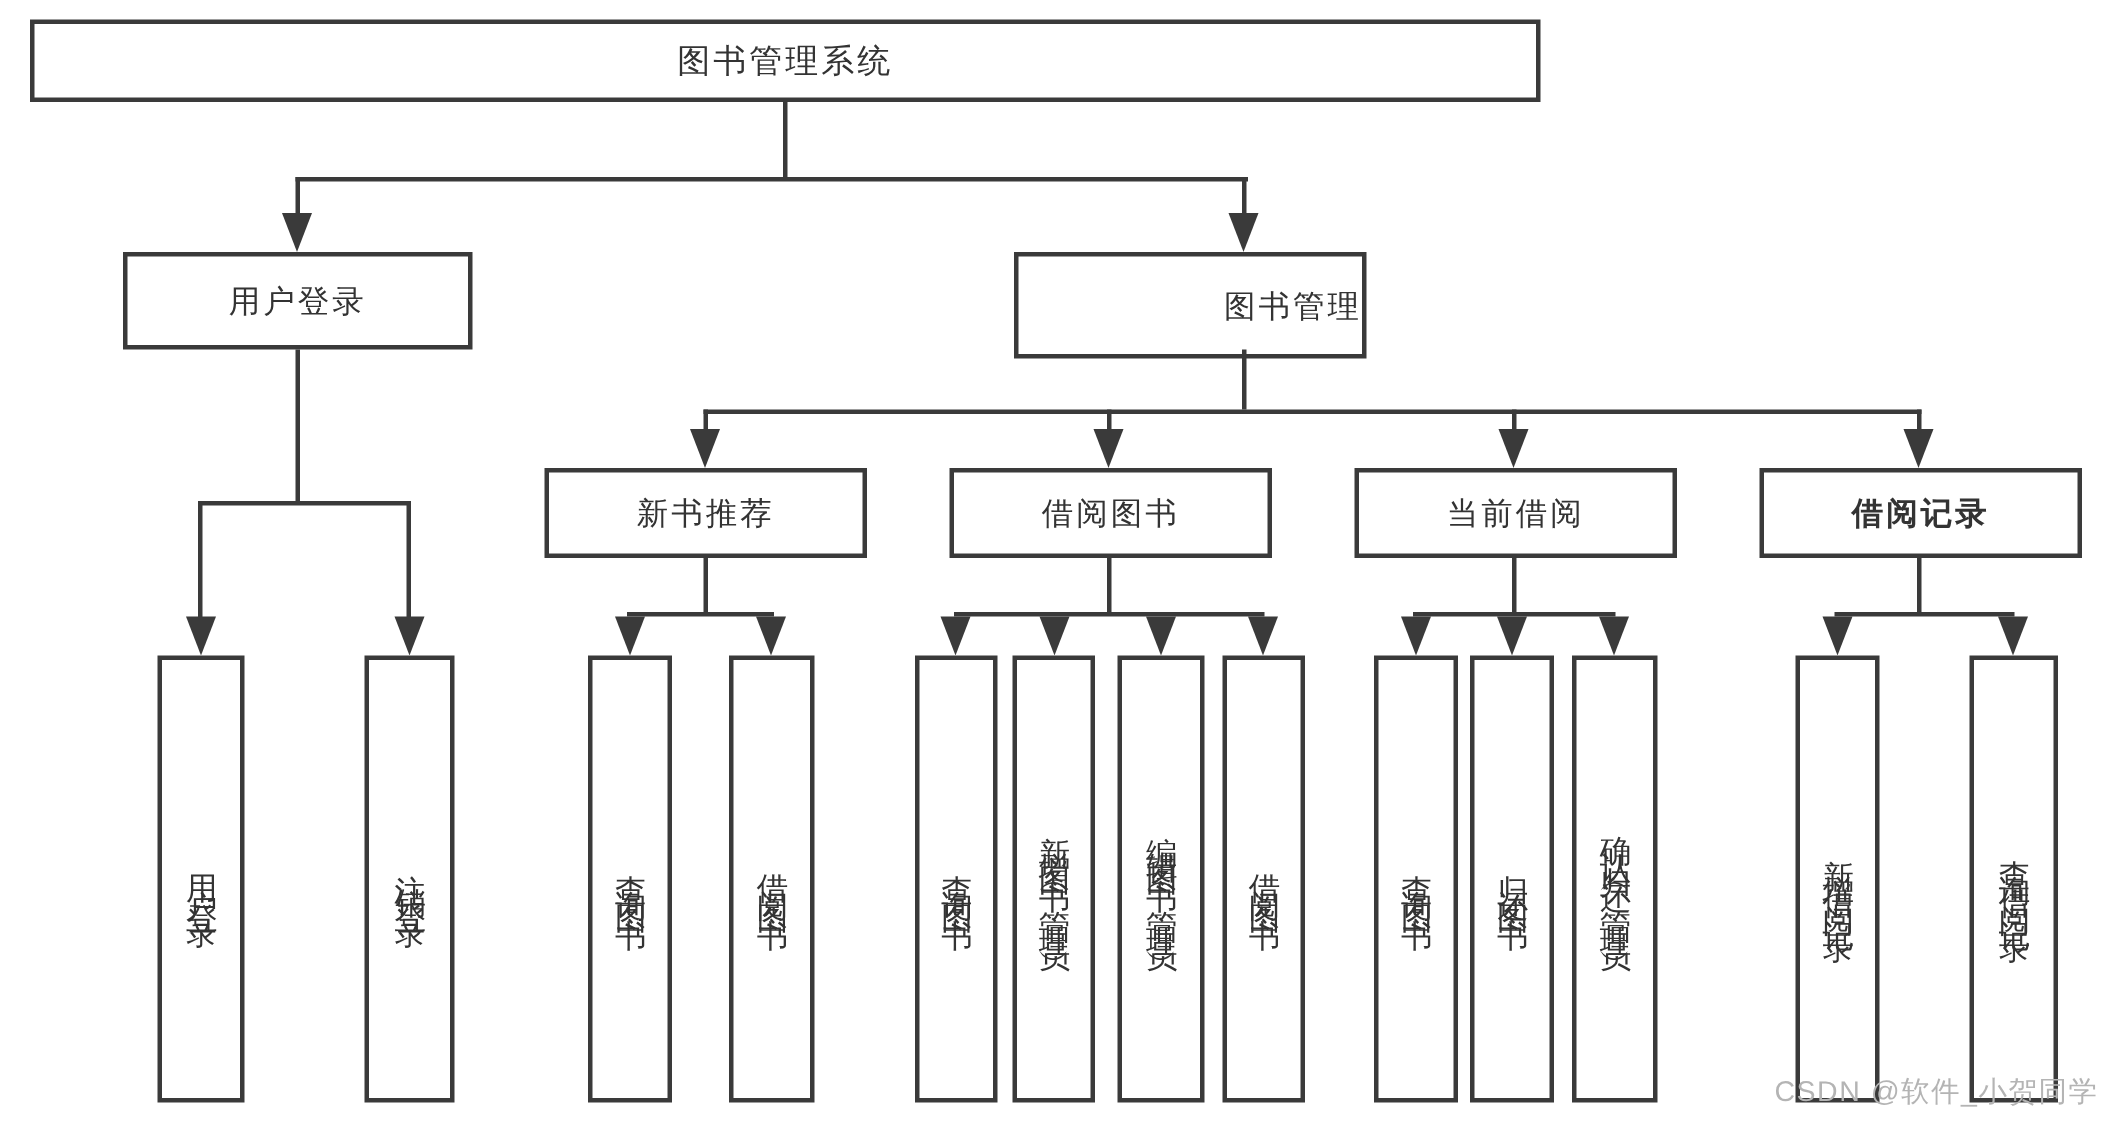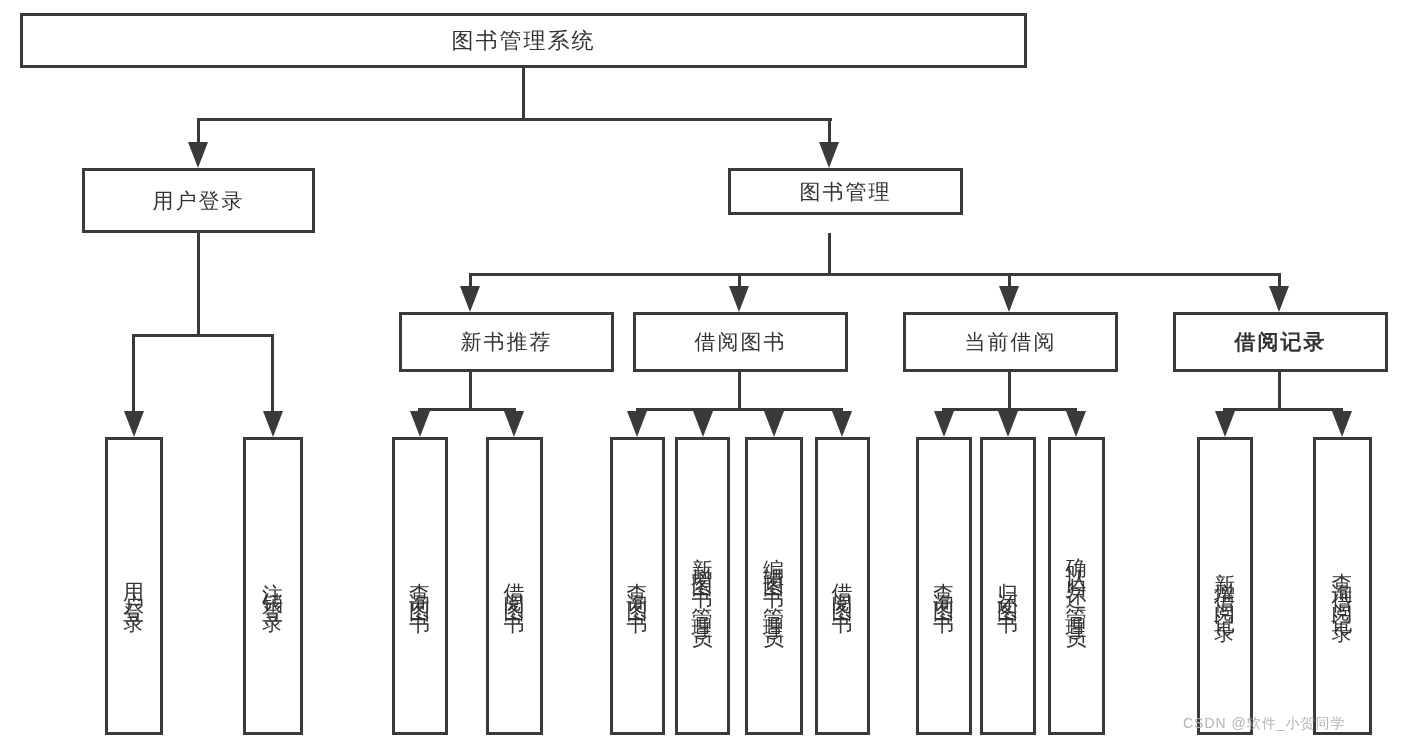--- a/index.html
+++ b/index.html
@@ -40,21 +40,21 @@
     position: absolute;
     width: 0; height: 0;
     border-left: 10px solid transparent;
     border-right: 10px solid transparent;
     border-top: 26px solid #3a3a3a;
   }
   .watermark {
     position: absolute;
     left: 1183px;
     top: 715px;
-    font-size: 14px;
+    font-size: 19px;
     color: #b4b4b4;
     letter-spacing: 1px;
     white-space: nowrap;
     z-index: 5;
   }
 </style>
 </head>
 <body>
 
 <div id="stage">
@@ -66,21 +66,21 @@
   <div class="vl" style="left:522px; top:68px; height:50px;"></div>
   <div class="hl" style="left:197px; top:118px; width:635px;"></div>
   <div class="vl" style="left:197px; top:118px; height:28px;"></div>
   <div class="arrow" style="left:188px; top:142px;"></div>
   <div class="vl" style="left:828px; top:118px; height:28px;"></div>
   <div class="arrow" style="left:819px; top:142px;"></div>
 
   <div class="box" style="left:82px; top:168px; width:233px; height:65px;">
     <span class="hlabel">用户登录</span>
   </div>
-  <div class="box" style="left:728px; top:168px; width:235px; height:47px;">
+  <div class="box" style="left:676px; top:168px; width:235px; height:71px;justify-content:flex-end;">
     <span class="hlabel">图书管理</span>
   </div>
 
   <div class="vl" style="left:197px; top:233px; height:103px;"></div>
   <div class="hl" style="left:132px; top:334px; width:142px;"></div>
   <div class="vl" style="left:132px; top:334px; height:80px;"></div>
   <div class="arrow" style="left:124px; top:411px;"></div>
   <div class="vl" style="left:271px; top:334px; height:80px;"></div>
   <div class="arrow" style="left:263px; top:411px;"></div>
 
@@ -88,21 +88,21 @@
   <div class="hl" style="left:469px; top:273px; width:812px;"></div>
   <div class="vl" style="left:469px; top:273px; height:16px;"></div>
   <div class="arrow" style="left:460px; top:286px;"></div>
   <div class="vl" style="left:738px; top:273px; height:16px;"></div>
   <div class="arrow" style="left:729px; top:286px;"></div>
   <div class="vl" style="left:1008px; top:273px; height:16px;"></div>
   <div class="arrow" style="left:999px; top:286px;"></div>
   <div class="vl" style="left:1278px; top:273px; height:16px;"></div>
   <div class="arrow" style="left:1269px; top:286px;"></div>
 
-  <div class="box" style="left:363px; top:312px; width:215px; height:60px;margin-left:36px;">
+  <div class="box" style="left:363px; top:312px; width:215px; height:60px;">
     <span class="hlabel">新书推荐</span>
   </div>
   <div class="box" style="left:633px; top:312px; width:215px; height:60px;">
     <span class="hlabel">借阅图书</span>
   </div>
   <div class="box" style="left:903px; top:312px; width:215px; height:60px;">
     <span class="hlabel">当前借阅</span>
   </div>
   <div class="box" style="left:1173px; top:312px; width:215px; height:60px;font-weight:bold;">
     <span class="hlabel">借阅记录</span>

